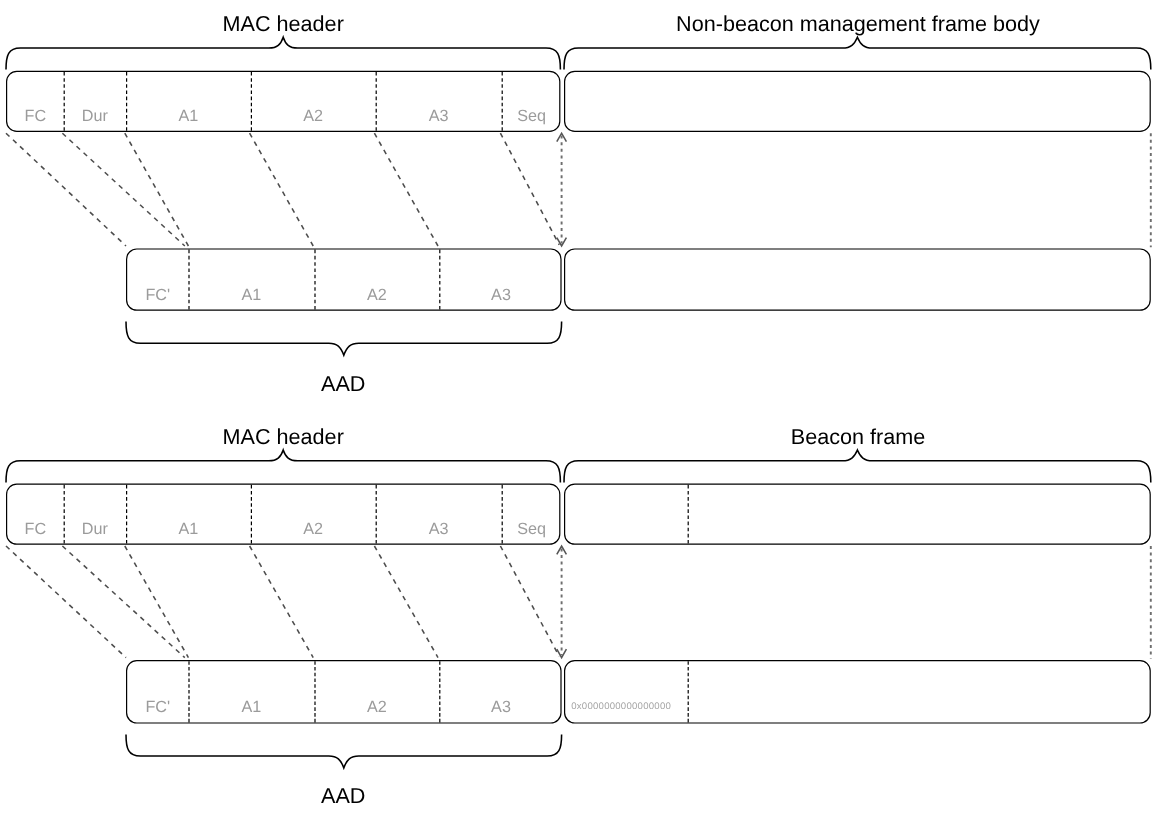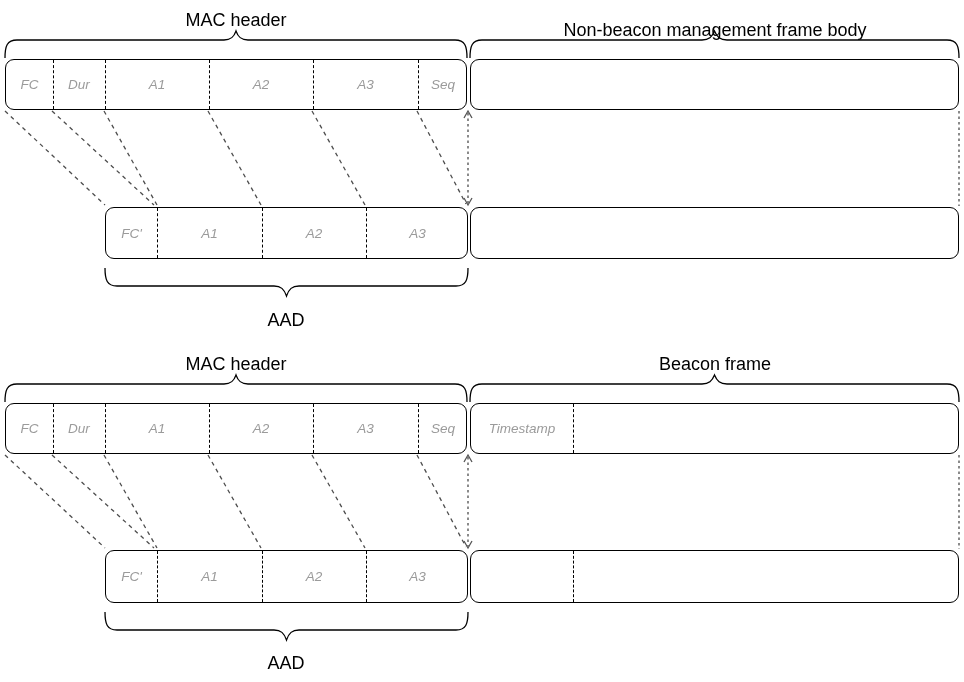--- a/index.html
+++ b/index.html
@@ -17,23 +17,23 @@
     font-size:18px;color:#000000;white-space:nowrap;
   }
   .box{
     position:absolute;
     border:1.2px solid #000000;
     border-radius:9px;
     background:transparent;
     box-sizing:border-box;
   }
   .cell{
-    position:absolute;top:0;height:100%;
+    position:absolute;top:12px;height:100%;
     display:flex;align-items:center;justify-content:center;
-    font-size:13.5px;color:#9b9b9b;white-space:nowrap;font-style:italic;
+    font-size:13.5px;color:#9b9b9b;white-space:nowrap;
   }
   .cell.tiny{
     justify-content:flex-start;
     padding-left:5px;box-sizing:border-box;
     font-size:8px;letter-spacing:0.2px;color:#a5a5a5;
   }
   .divider{
     position:absolute;top:0;bottom:0;width:0;
     border-left:1.2px dashed #000000;
   }
@@ -87,21 +87,21 @@
     </g>
     <g stroke="#555555" stroke-width="1.3" fill="none">
       <path d="M 464,462 L 468,455 L 472,462"></path>
       <path d="M 464,541 L 468,548 L 472,541"></path>
     </g>
 
     <path d="M 105,612 C 105,624 107,630 117,630 L 274,630 C 281,630 284,633 286.5,640 C 289,633 292,630 299,630 L 456,630 C 466,630 468,624 468,612" fill="none" stroke="#000000" stroke-width="1.3"></path>
   </svg>
 
   <div class="diag-label" style="left:236px;top:10px;">MAC header</div>
-  <div class="diag-label" style="left:715px;top:20px;text-align:center;">Non-beacon management frame body</div>
+  <div class="diag-label" style="left:715px;top:10px;text-align:center;">Non-beacon management frame body</div>
 
   <div class="box" style="left:5px;top:59px;width:462px;height:51px;">
     <div class="cell" style="left:0;width:47px;">FC</div>
     <div class="cell" style="left:47px;width:52px;">Dur</div>
     <div class="cell" style="left:99px;width:104px;">A1</div>
     <div class="cell" style="left:203px;width:104px;">A2</div>
     <div class="cell" style="left:307px;width:105px;">A3</div>
     <div class="cell" style="left:412px;width:50px;">Seq</div>
     <div class="divider" style="left:47px;"></div>
     <div class="divider" style="left:99px;"></div>
@@ -137,33 +137,33 @@
     <div class="cell" style="left:307px;width:105px;">A3</div>
     <div class="cell" style="left:412px;width:50px;">Seq</div>
     <div class="divider" style="left:47px;"></div>
     <div class="divider" style="left:99px;"></div>
     <div class="divider" style="left:203px;"></div>
     <div class="divider" style="left:307px;"></div>
     <div class="divider" style="left:412px;"></div>
   </div>
 
   <div class="box" style="left:470px;top:403px;width:489px;height:51px;">
-    <div class="cell" style="left:0;width:102px;">Timestamp</div>
     <div class="divider" style="left:102px;"></div>
   </div>
 
   <div class="box" style="left:105px;top:550px;width:363px;height:53px;">
     <div class="cell" style="left:0;width:51px;">FC'</div>
     <div class="cell" style="left:51px;width:105px;">A1</div>
     <div class="cell" style="left:156px;width:104px;">A2</div>
     <div class="cell" style="left:260px;width:103px;">A3</div>
     <div class="divider" style="left:51px;"></div>
     <div class="divider" style="left:156px;"></div>
     <div class="divider" style="left:260px;"></div>
   </div>
 
   <div class="box" style="left:470px;top:550px;width:489px;height:53px;">
+    <div class="cell tiny" style="left:0;width:102px;">0x0000000000000000</div>
     <div class="divider" style="left:102px;"></div>
   </div>
 
   <div class="diag-label" style="left:286px;top:653px;">AAD</div>
 
 </div>
 
 </body></html>

